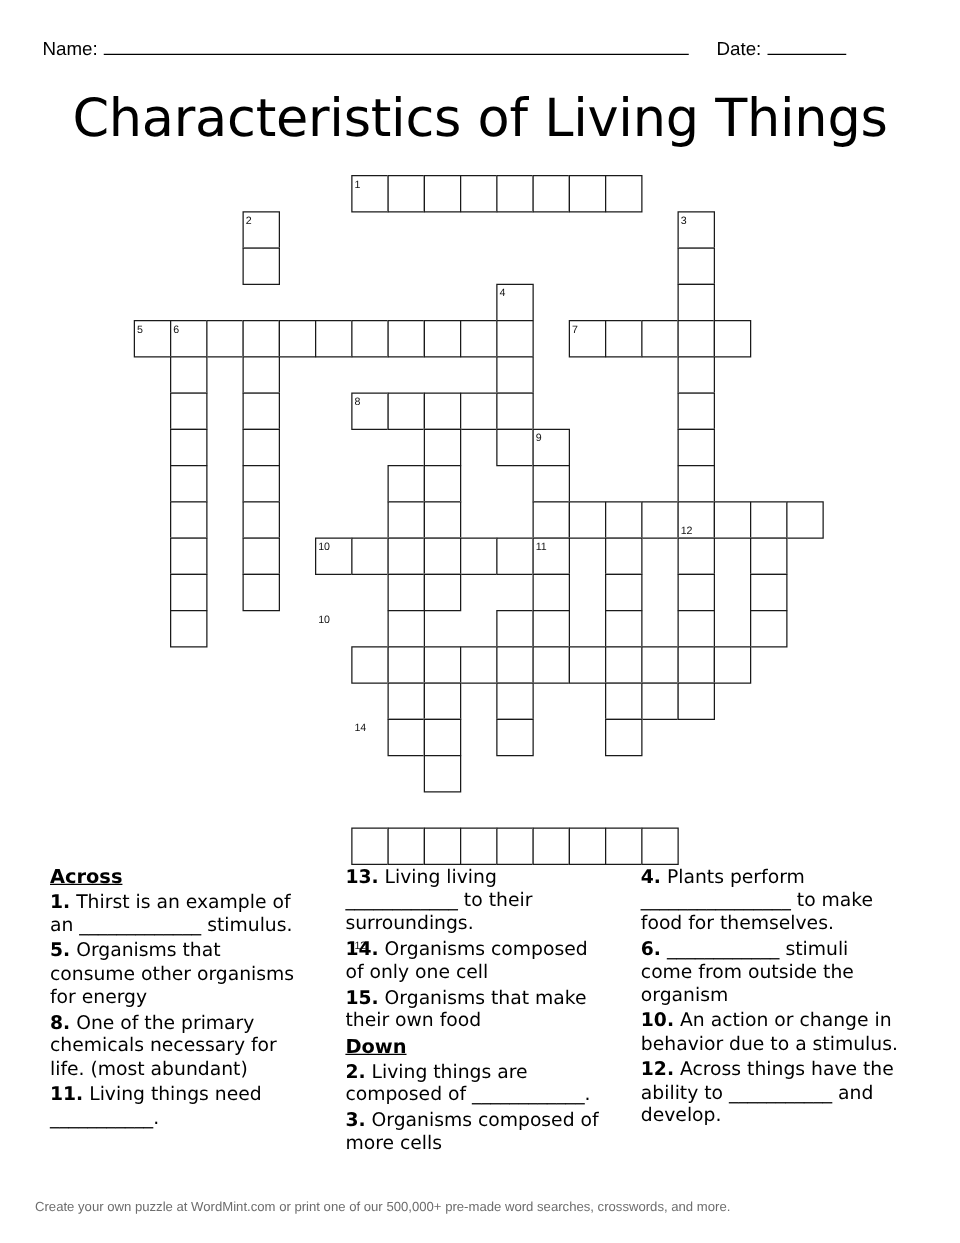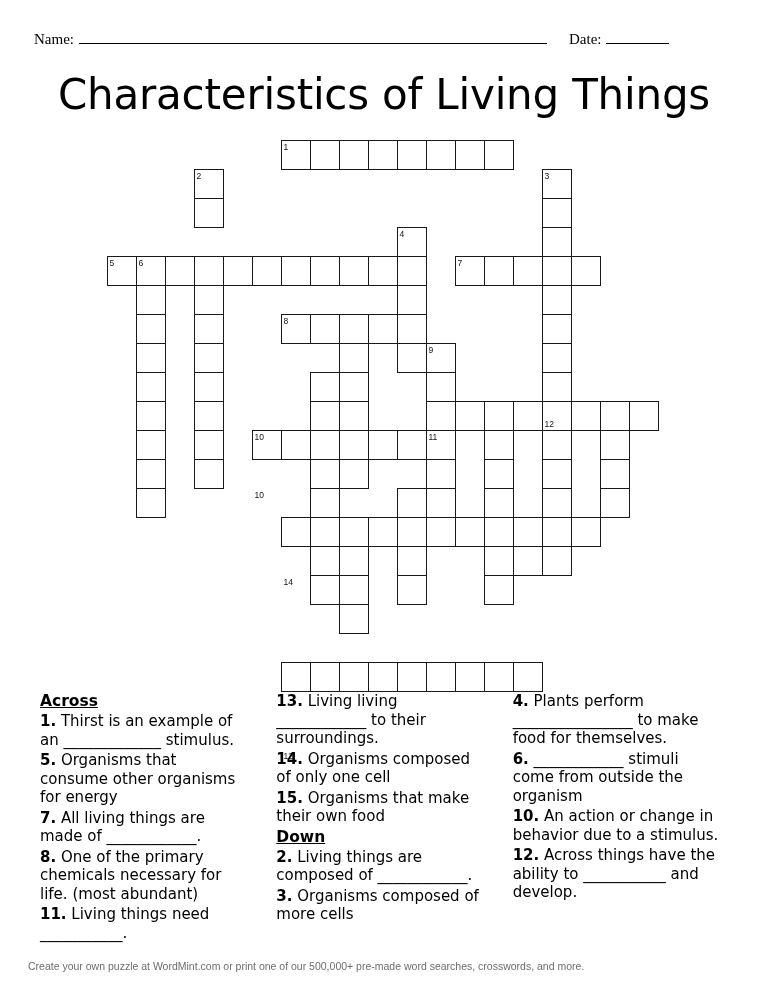--- a/index.html
+++ b/index.html
@@ -21,21 +21,21 @@
     position: absolute;
     left: 34px;
     top: 30px;
     width: 700px;
     height: 24px;
     display: flex;
     align-items: baseline;
   }
   .hdr-label {
     font-size: 15px;
-    font-family: Liberation Serif, serif;
+    font-family: Liberation Sans, sans-serif;
     white-space: nowrap;
   }
   .hdr-rule {
     border-bottom: 1.3px solid #000;
     height: 13px;
     margin-left: 5px;
   }
   .name-rule { width: 468px; }
   .date-rule { width: 63px; }
   .hdr-spacer { width: 22px; }
@@ -274,21 +274,20 @@
     <div class="cw-num" style="left: 254.5px; top: 490.5px;">10</div>
     <div class="cw-num" style="left: 283.5px; top: 577.5px;">14</div>
     <div class="cw-num" style="left: 283.5px; top: 751.5px;">12</div>
   </div>
 
 <div id="clues">
   <div class="clue-col">
       <div class="clue-head">Across</div>
       <div class="clue"><b>1.</b><span> Thirst is an example of an _____________ stimulus.</span></div>
       <div class="clue"><b>5.</b><span> Organisms that consume other organisms for energy</span></div>
-      <div class="clue"><b>7.</b><span> All living things are made of ____________.</span></div>
       <div class="clue"><b>8.</b><span> One of the primary chemicals necessary for life. (most abundant)</span></div>
       <div class="clue"><b>11.</b><span> Living things need ___________.</span></div>
     </div>
   <div class="clue-col">
       <div class="clue"><b>13.</b><span> Living living ____________ to their surroundings.</span></div>
       <div class="clue"><b>14.</b><span> Organisms composed of only one cell</span></div>
       <div class="clue"><b>15.</b><span> Organisms that make their own food</span></div>
       <div class="clue-head">Down</div>
       <div class="clue"><b>2.</b><span> Living things are composed of ____________.</span></div>
       <div class="clue"><b>3.</b><span> Organisms composed of more cells</span></div>

